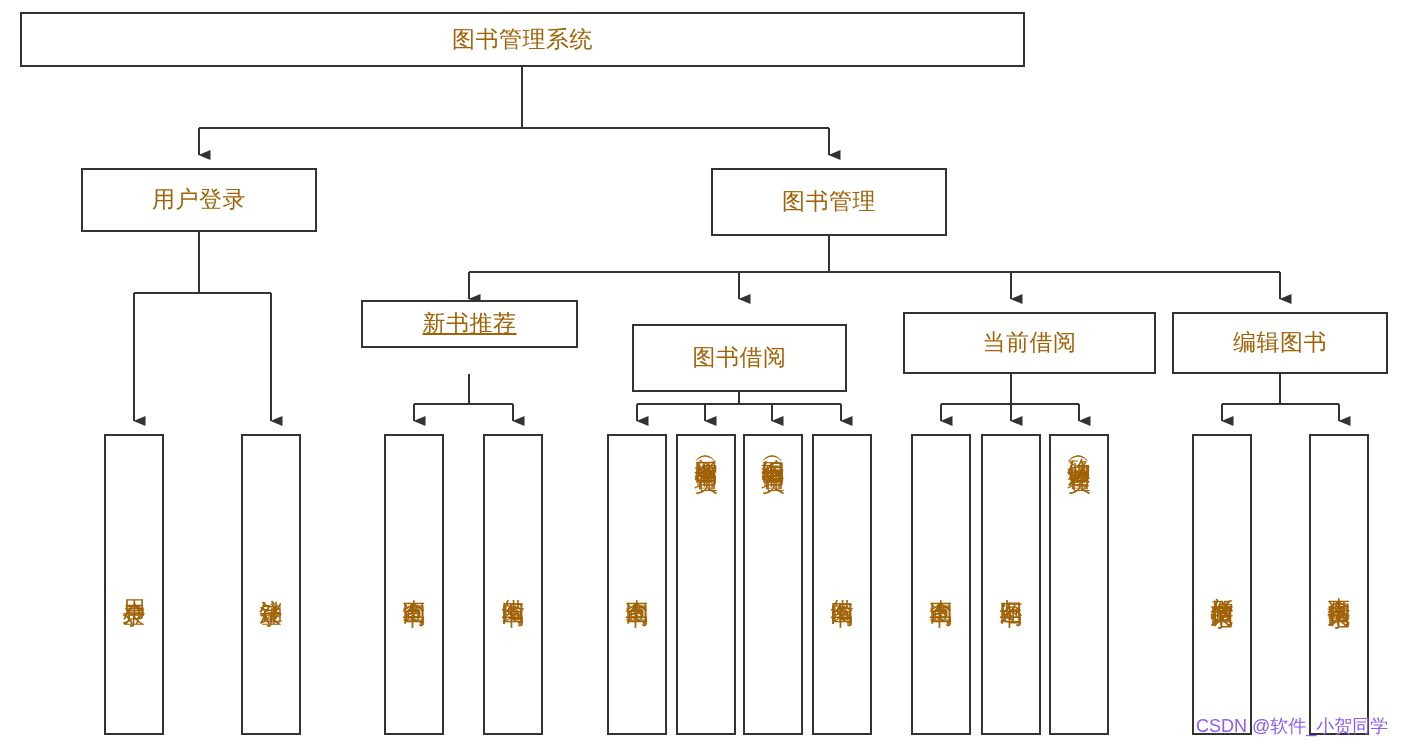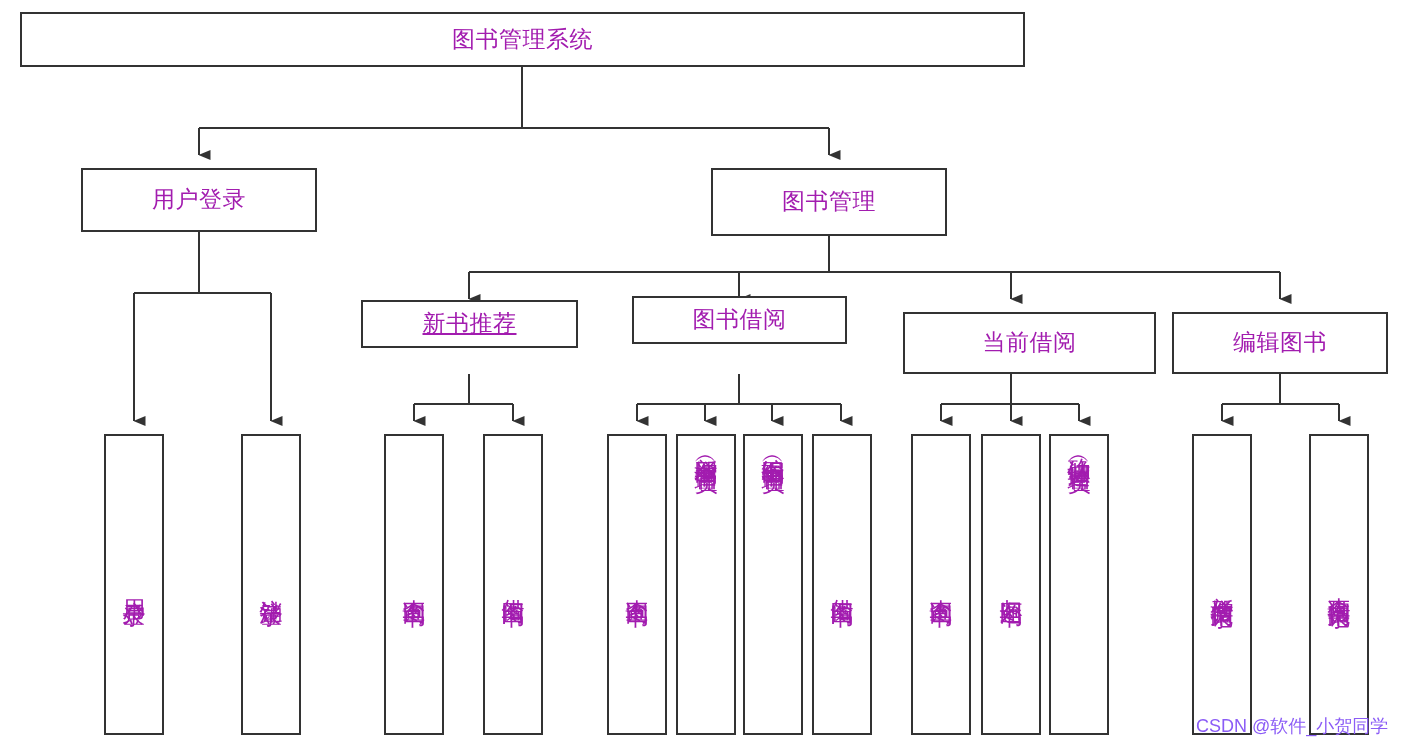--- a/index.html
+++ b/index.html
@@ -27,21 +27,21 @@
     pointer-events: none;
   }
   .node {
     position: absolute;
     box-sizing: border-box;
     background: #ffffff;
     border: 2px solid #333333;
     display: flex;
     align-items: center;
     justify-content: center;
-    color: #a21caf;
+    color: #a16207;
     z-index: 2;
   }
   .node .label {
     display: block;
     text-align: center;
     line-height: 1.18;
     letter-spacing: 0.5px;
   }
   
   .node.horiz .label {
@@ -144,21 +144,21 @@
   </div>
 
   <div class="node horiz" style="left:711px; top:168px; width:236px; height:68px;">
     <span class="label">图书管理</span>
   </div>
 
   <div class="node horiz" style="left:361px; top:300px; width:217px; height:48px;text-decoration:underline;">
     <span class="label">新书推荐</span>
   </div>
 
-  <div class="node horiz" style="left:632px; top:296px; width:215px; height:48px;align-items:center;">
+  <div class="node horiz" style="left:632px; top:324px; width:215px; height:68px;align-items:center;">
     <span class="label">图书借阅</span>
   </div>
 
   <div class="node horiz" style="left:903px; top:312px; width:253px; height:62px;">
     <span class="label">当前借阅</span>
   </div>
 
   <div class="node horiz" style="left:1172px; top:312px; width:216px; height:62px;">
     <span class="label">编辑图书</span>
   </div>

